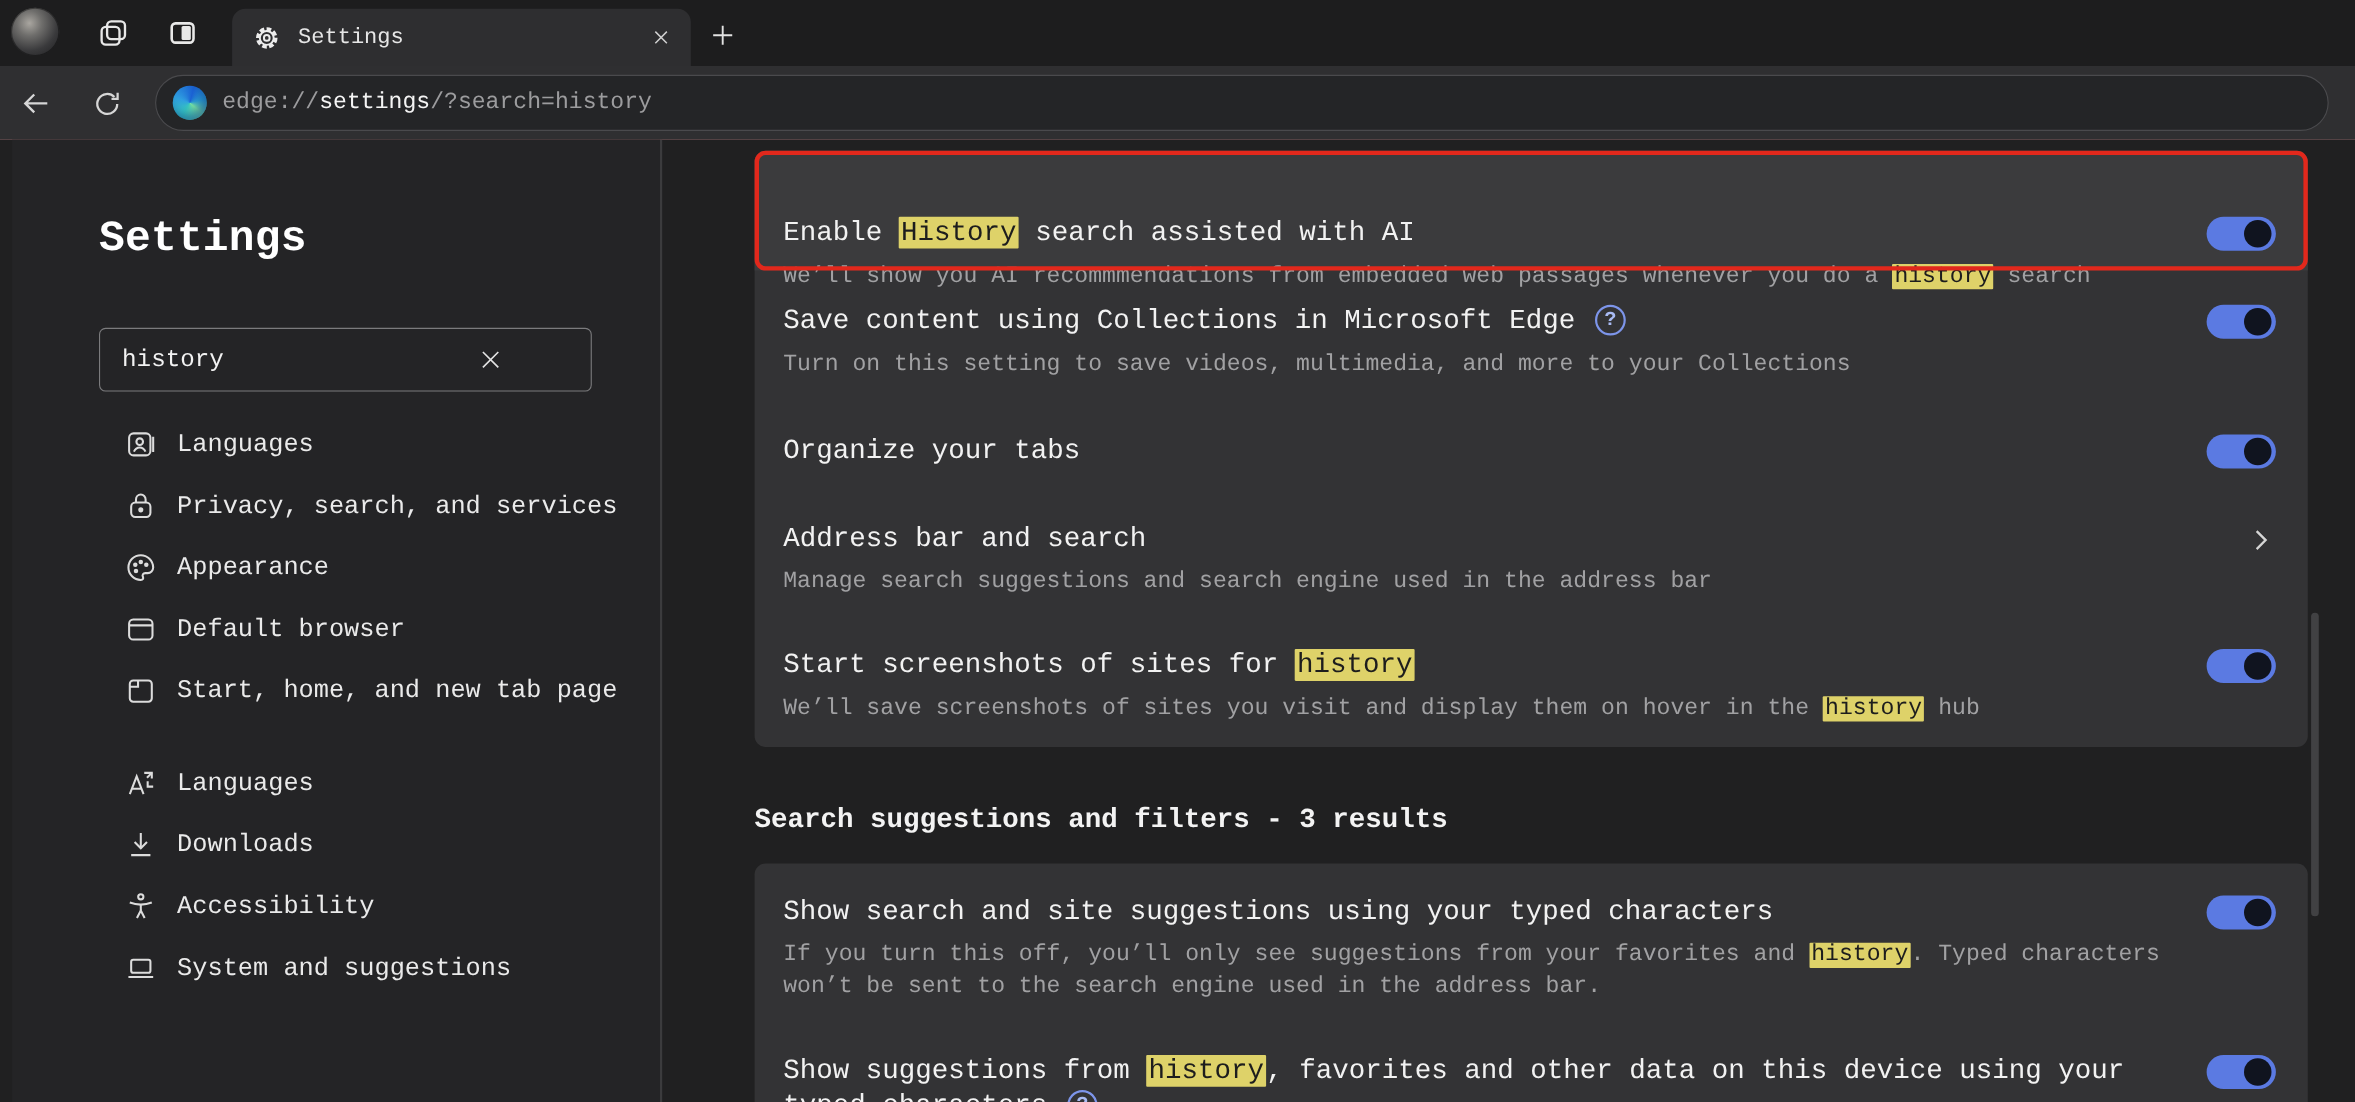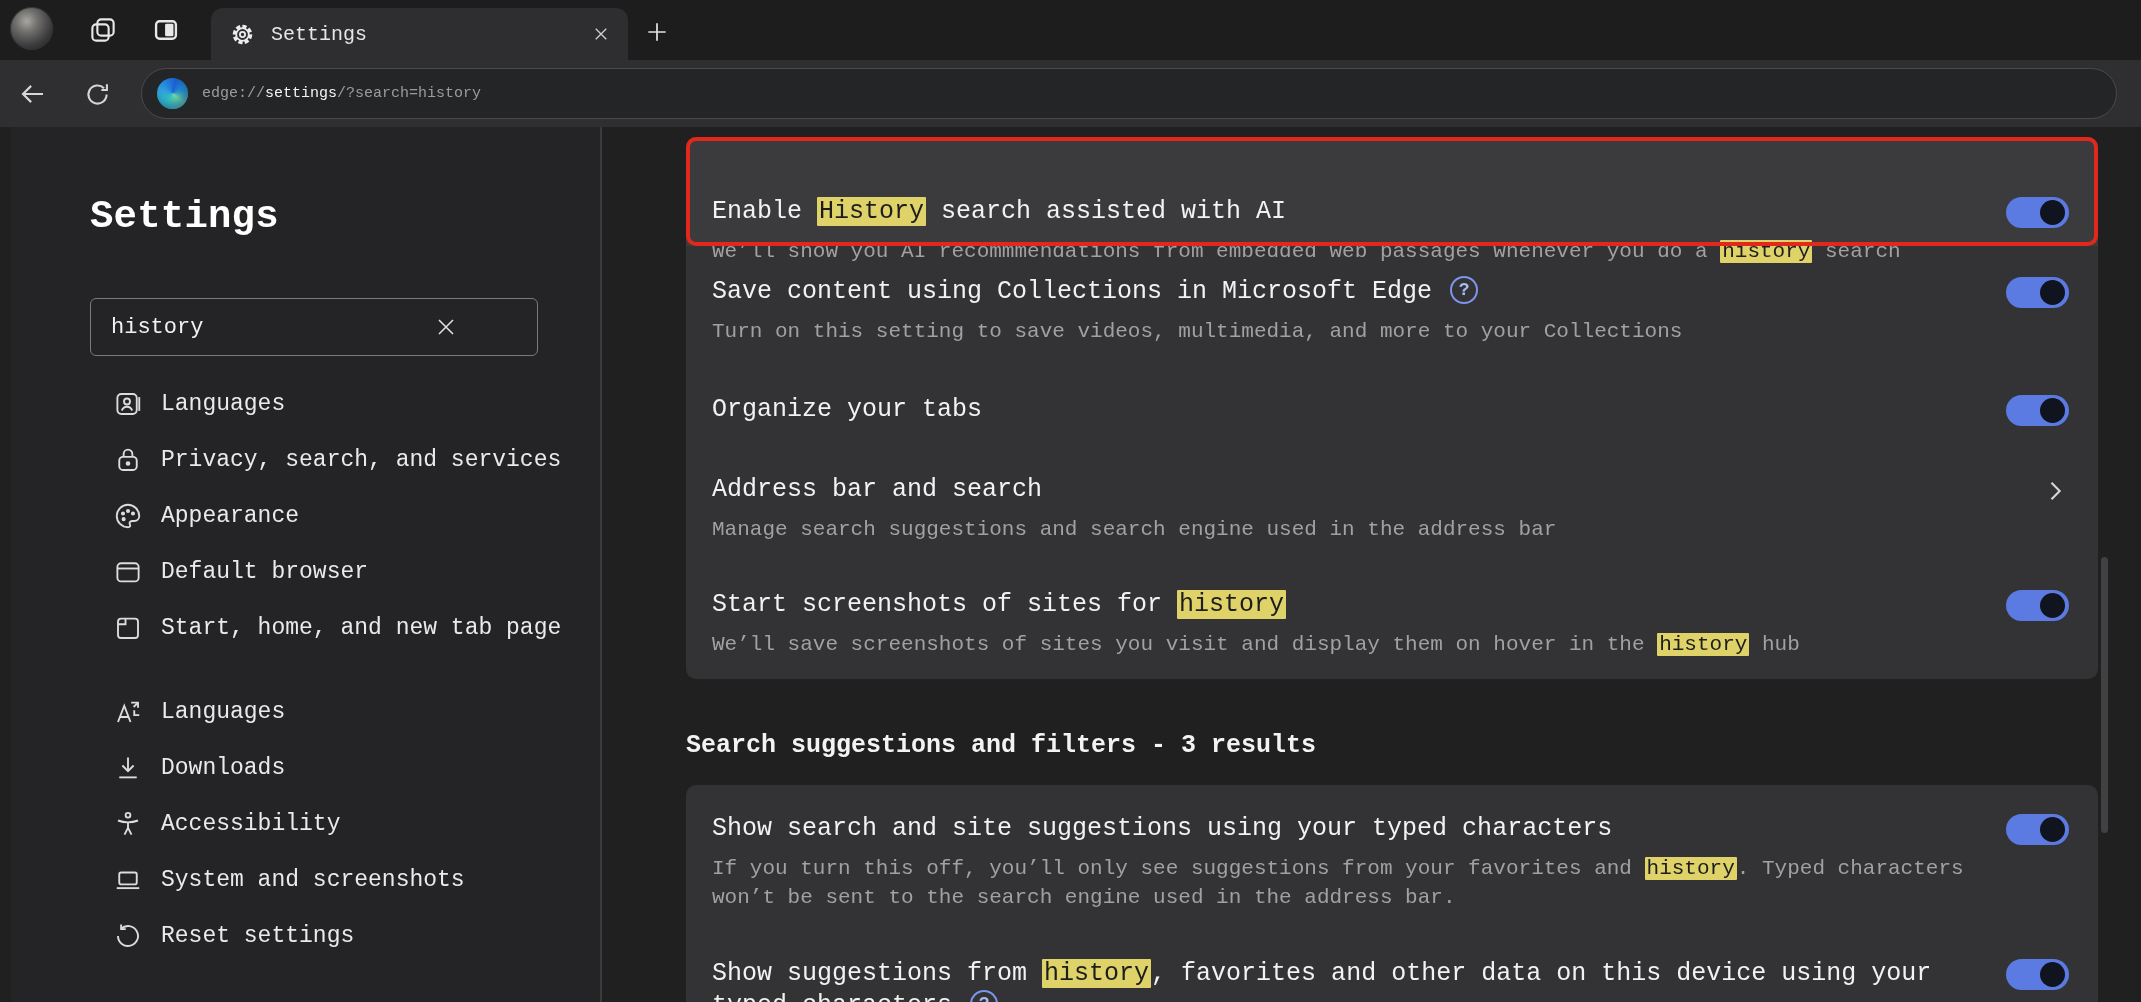--- a/index.html
+++ b/index.html
@@ -27,21 +27,21 @@
   
   .toolbar{position:absolute;left:0;top:60px;width:2141px;height:67px;background:#2f2f31;}
   .nav-btn{position:absolute;top:19px;width:30px;height:30px;color:#d6d6d6;display:flex;
            align-items:center;justify-content:center;}
   .url-pill{position:absolute;left:141px;top:8px;width:1976px;height:51px;border-radius:26px;
             background:#242527;border:1px solid #4a4a4d;box-sizing:border-box;
             display:flex;align-items:center;}
   .edge-logo{width:31px;height:31px;border-radius:50%;margin-left:15px;
              background:conic-gradient(from 130deg,#7ae3a0 0%,#38c7c0 22%,#2f9fe0 45%,#1b62d4 68%,#2b9bd0 85%,#7ae3a0 100%);
              box-shadow:inset -4px -5px 8px #0c3f8a88;}
-  .url-text{margin-left:14px;font-size:15px;color:#9c9c9e;white-space:nowrap;}
+  .url-text{margin-left:14px;font-size:21px;color:#9c9c9e;white-space:nowrap;}
   .url-text .strong{color:#f4f4f4;}
 
   
   .page{position:absolute;left:0;top:127px;width:2141px;height:875px;background:#202021;}
   .sidebar{position:absolute;left:11px;top:0;width:589px;height:875px;background:#242426;}
   .side-divider{position:absolute;left:600px;top:0;width:2px;height:875px;background:#3b3b3d;}
   .side-heading{position:absolute;left:79px;top:66px;font-size:39px;line-height:48px;
                 font-weight:700;color:#ffffff;letter-spacing:0.2px;}
   .side-search{position:absolute;left:79px;top:171px;width:448px;height:58px;box-sizing:border-box;
                border:1px solid #7b7b7d;border-radius:6px;background:#242426;display:flex;align-items:center;}
@@ -236,30 +236,21 @@
             </span>
             <span>Accessibility</span>
           </div>
           <div class="side-item">
             <span class="ic">
               <svg viewBox="0 0 24 24" width="30" height="30" fill="none" stroke="currentColor" stroke-width="1.5">
                 <rect x="5" y="6" width="14" height="9.5" rx="1.5"></rect>
                 <path d="M3 18.5h18"></path>
               </svg>
             </span>
-            <span>System and screenshots</span>
-          </div>
-          <div class="side-item">
-            <span class="ic">
-              <svg viewBox="0 0 24 24" width="30" height="30" fill="none" stroke="currentColor" stroke-width="1.5">
-                <path d="M6.5 6.2A8 8 0 1 1 4 12"></path>
-                <path d="M6.5 2.8v3.7h3.7"></path>
-              </svg>
-            </span>
-            <span>Reset settings</span>
+            <span>System and suggestions</span>
           </div>
         </nav>
     </aside>
     <div class="side-divider"></div>
 
     <div class="card card1" id="group1">
       <div class="row1-bg"></div>
       <div class="red-outline"></div>
     <div class="row" style="top: 23px; margin-top: 36px;">
           <div class="title"><span>Enable </span><span class="hl">History</span><span> search assisted with AI</span></div>

